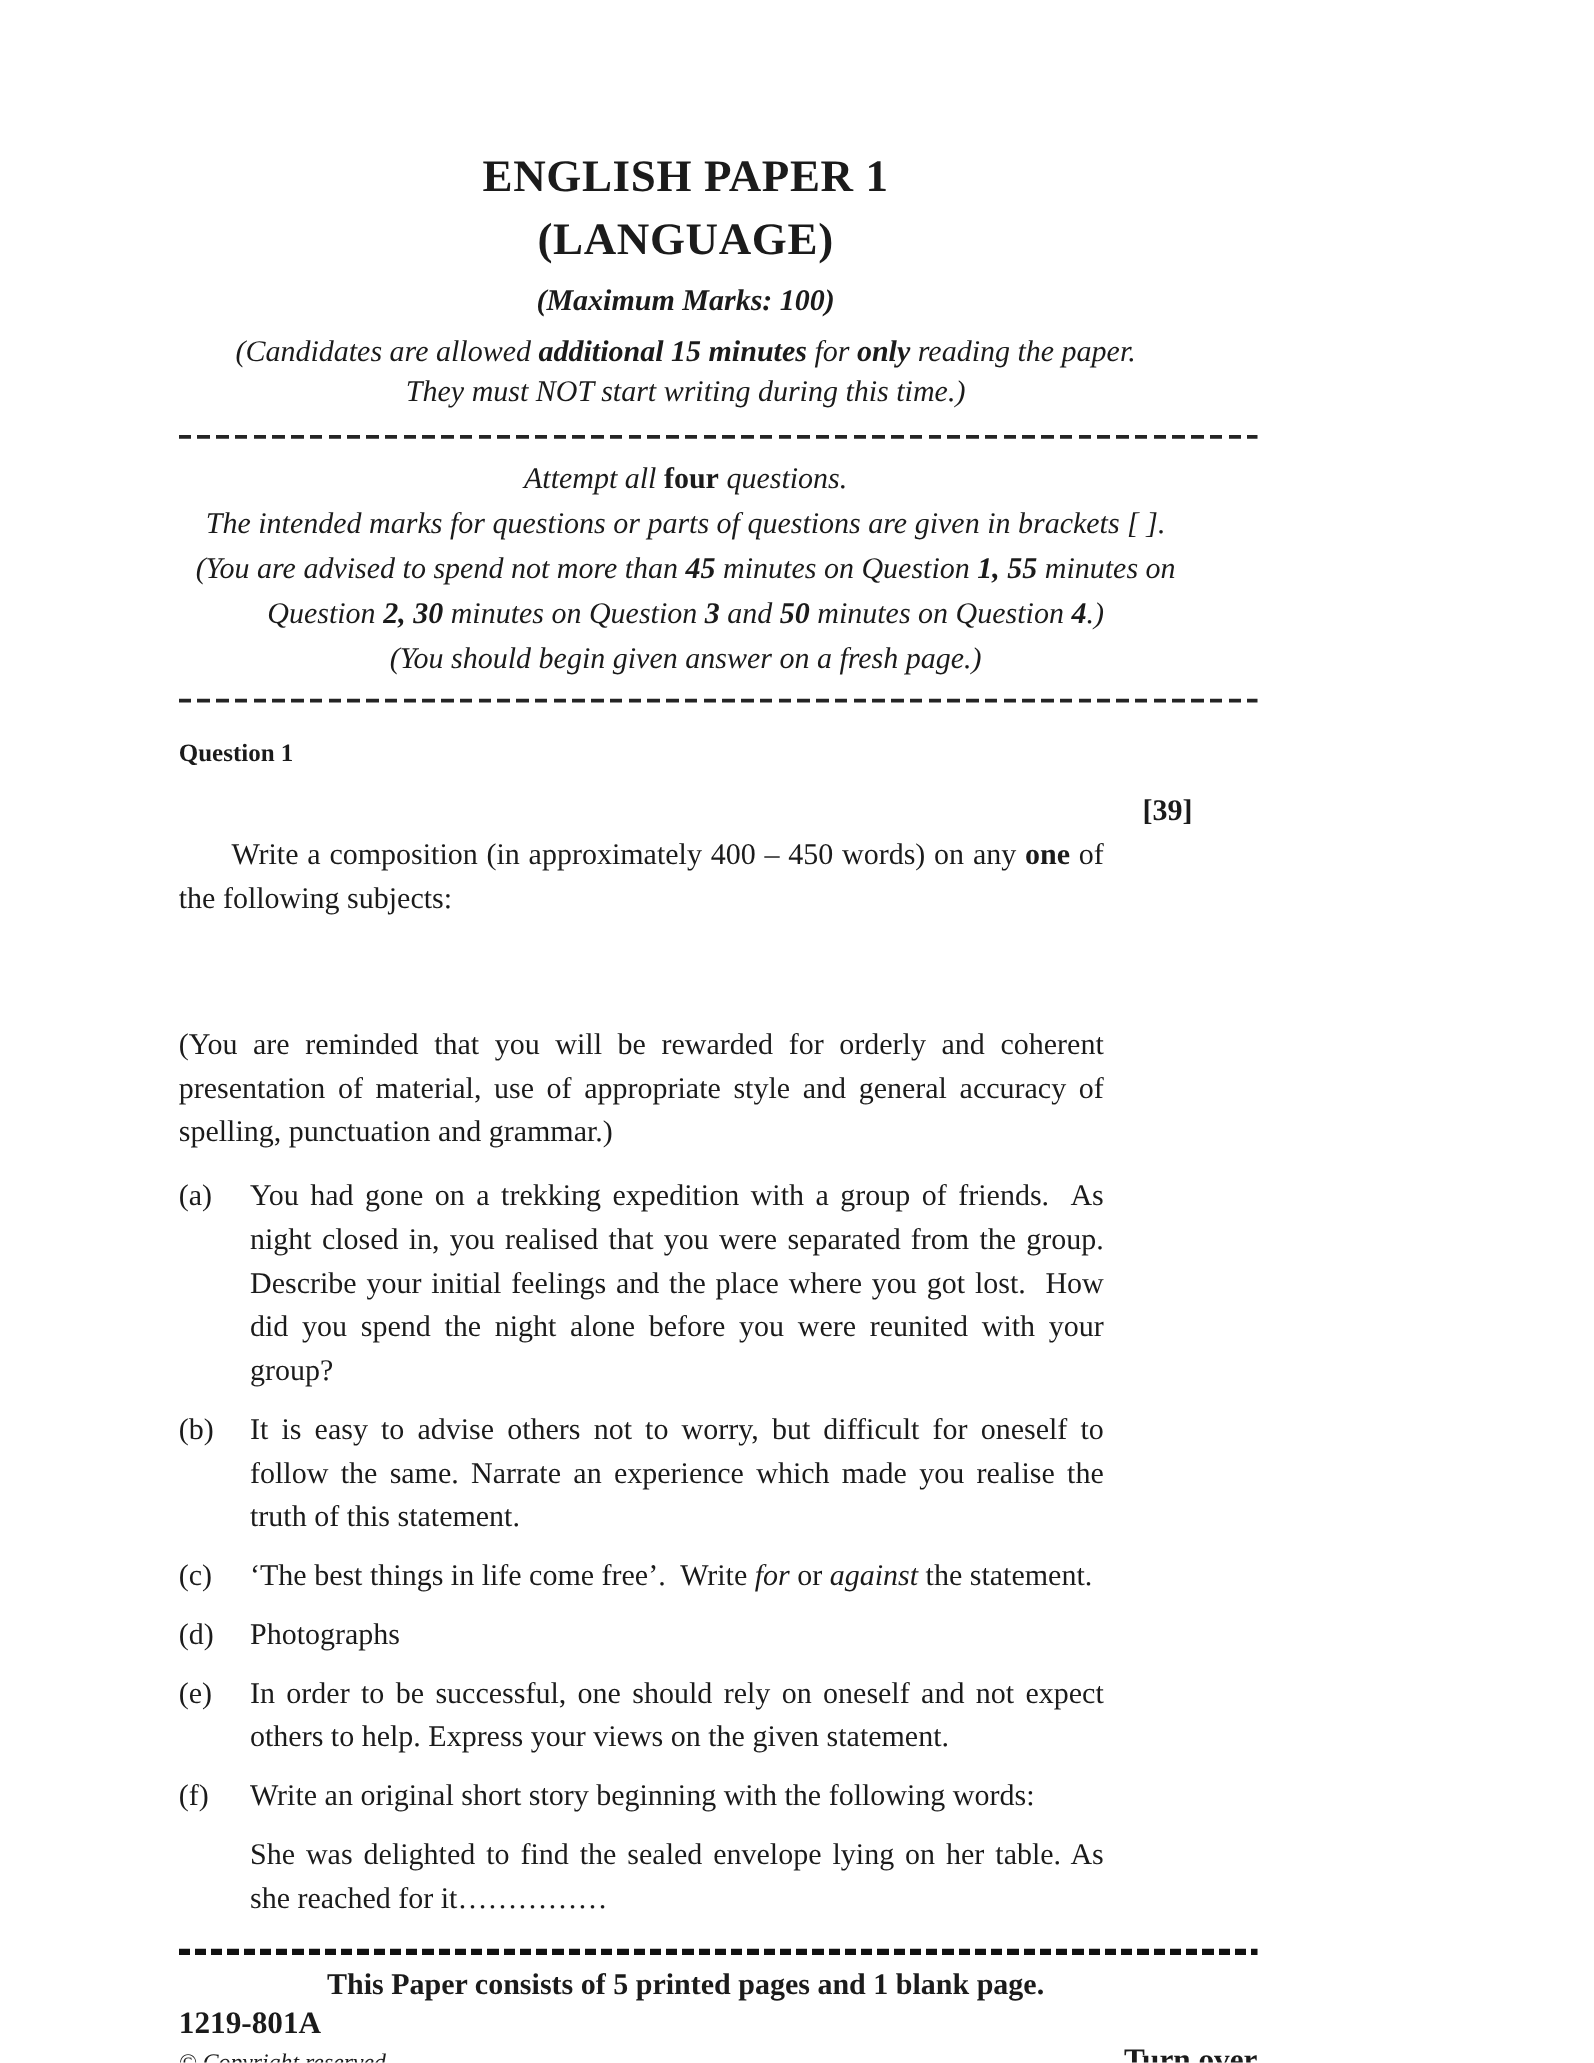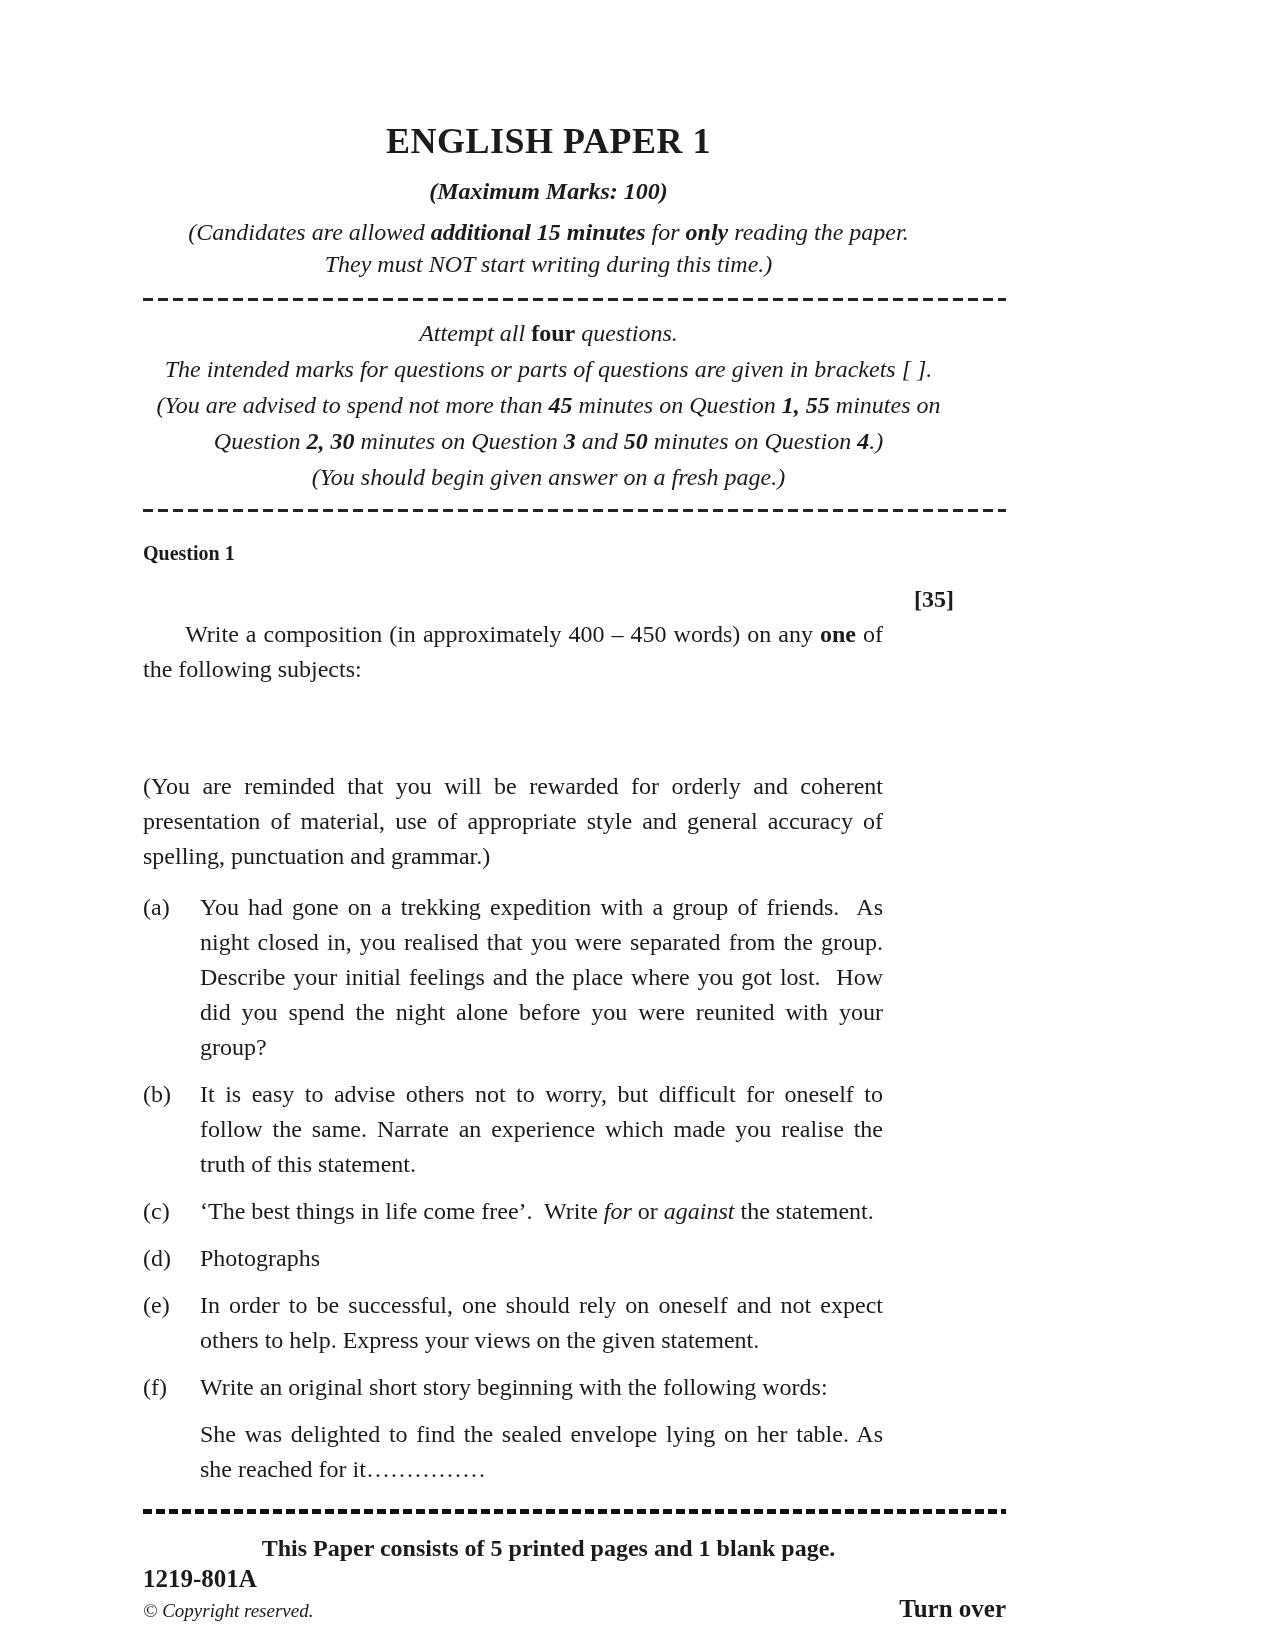--- a/index.html
+++ b/index.html
@@ -117,21 +117,21 @@
     white-space: pre-wrap;
   }
   .q-item-extra {
     margin: 12px 0 0 57px;
     text-align: justify;
     white-space: pre-wrap;
   }
 
   
   .footer-pages-note {
-    margin-top: 18px;
+    margin-top: 8px;
     text-align: center;
     font-weight: 700;
     font-size: 24px;
     line-height: 32px;
   }
   .footer-code {
     font-weight: 700;
     font-size: 25px;
     line-height: 30px;
   }
@@ -144,40 +144,41 @@
   }
   .footer-copyright { font-style: italic; font-size: 19px; }
   .footer-turnover { font-weight: 700; font-size: 25px; }
 </style>
 </head>
 <body>
 
 <div class="page">
 
   <div class="doc-title">ENGLISH PAPER 1</div>
+  <div class="doc-title second">(LANGUAGE)</div>
   <div class="center-line marks-line">(Maximum Marks: 100)</div>
   <div class="center-line reading-note"><span>(Candidates are allowed </span><span style="font-weight: 700;">additional 15 minutes</span><span> for </span><span style="font-weight: 700;">only</span><span> reading the paper.</span></div>
   <div class="center-line reading-note" style="margin-top:0;">They must NOT start writing during this time.)</div>
 
   <div class="dashed-rule rule-top"></div>
 
   <div class="instr-line"><span>Attempt all </span><span style="font-weight: 700; font-style: normal;">four</span><span> questions.</span></div>
   <div class="instr-line">The intended marks for questions or parts of questions are given in brackets [ ].</div>
   <div class="instr-line"><span>(You are advised to spend not more than </span><span style="font-weight: 700;">45</span><span> minutes on Question </span><span style="font-weight: 700;">1,</span><span> </span><span style="font-weight: 700;">55</span><span> minutes on</span></div>
   <div class="instr-line"><span>Question </span><span style="font-weight: 700;">2, 30</span><span> minutes on Question </span><span style="font-weight: 700;">3</span><span> and </span><span style="font-weight: 700;">50</span><span> minutes on Question </span><span style="font-weight: 700;">4</span><span>.)</span></div>
   <div class="instr-line">(You should begin given answer on a fresh page.)</div>
 
   <div class="dashed-rule rule-mid"></div>
 
   <div class="question-section">
     <div class="q-heading">Question 1</div>
 
     <div class="q-para q-intro">
       <span><span>Write a composition (in approximately 400 – 450 words) on any </span><span style="font-weight: 700;">one</span><span> of the following subjects:</span></span>
-      <span class="q-marks">[35]</span>
+      <span class="q-marks">[39]</span>
     </div>
 
     <div class="q-para">(You are reminded that you will be rewarded for orderly and coherent presentation of material, use of appropriate style and general accuracy of spelling, punctuation and grammar.)</div>
 
     <div class="q-list">
       <div class="q-item">
         <span class="q-item-label">(a)</span>
         <span class="q-item-text"><span>You had gone on a trekking expedition with a group of friends.  As night closed in, you realised that you were separated from the group.  Describe your initial feelings and the place where you got lost.  How did you spend the night alone before you were reunited with your group?</span></span>
       </div>
       <div class="q-item">

